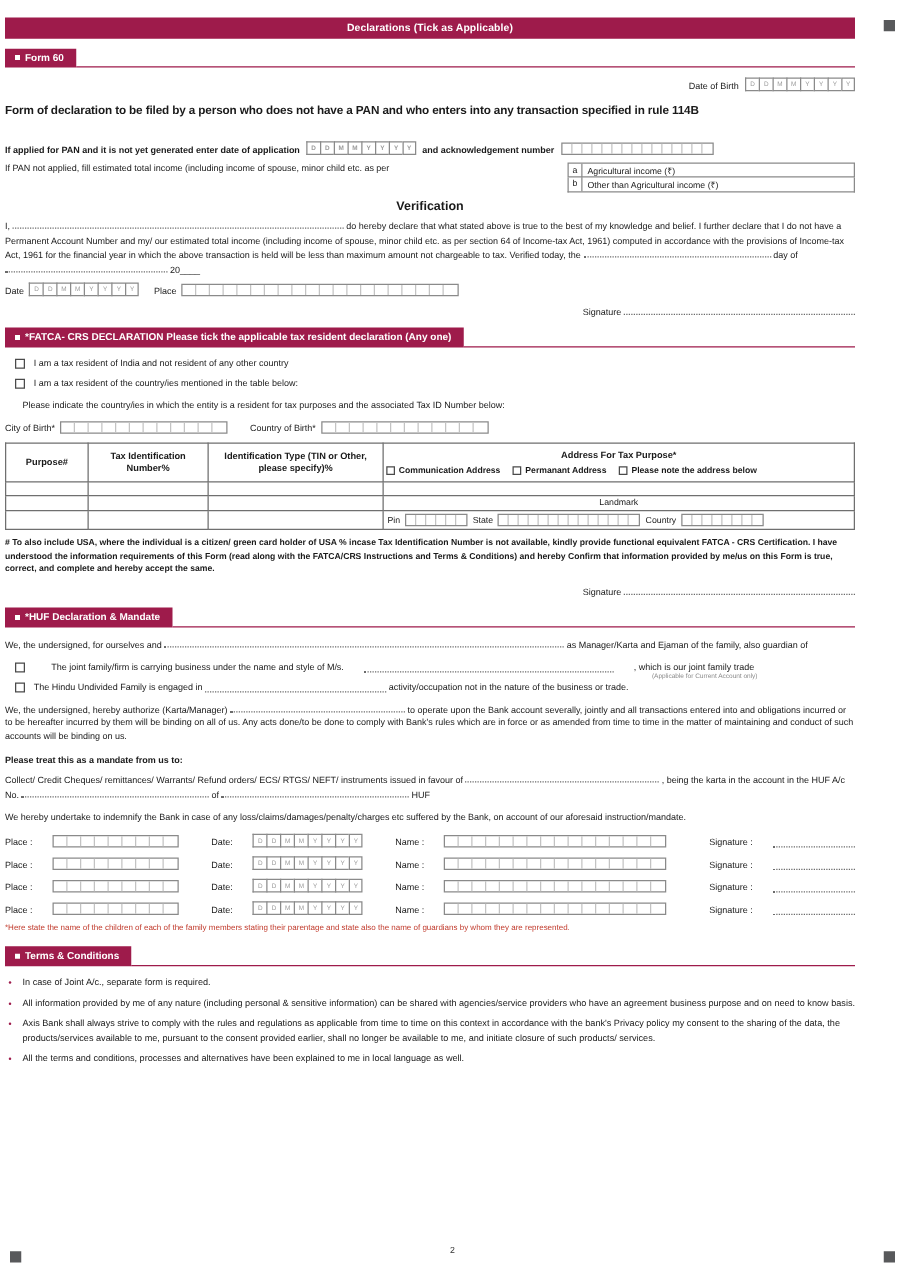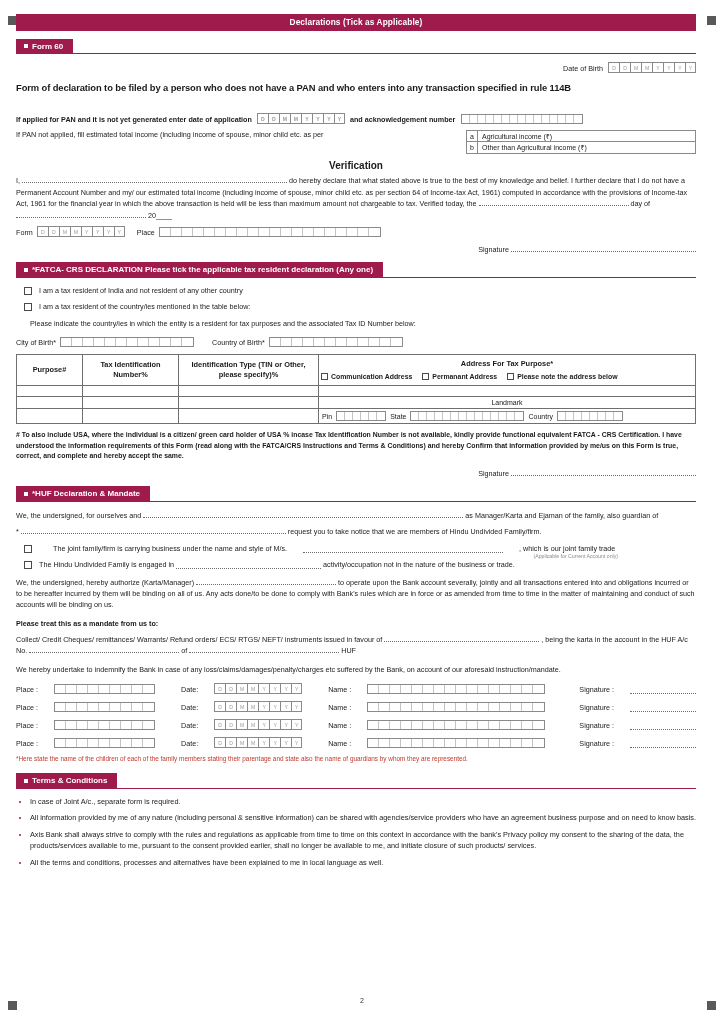--- a/index.html
+++ b/index.html
@@ -14,21 +14,21 @@
   }
   .page { position:relative; width:724px; height:1024px; padding:0; }
 
   
   .cmark { position:absolute; width:9px; height:9px; background:#58595b; }
   .cm-tl { left:8px; top:16px; }
   .cm-tr { right:8px; top:16px; }
   .cm-bl { left:8px; bottom:14px; }
   .cm-br { right:8px; bottom:14px; }
 
-  .content { position:absolute; left:16px; top:14px; width:680px; }
+  .content { position:absolute; left:4px; top:14px; width:680px; }
 
   
   .titlebar {
     background:#9e1b4b; color:#ffffff;
     text-align:center; font-weight:bold; font-size:8.3px;
     padding:3px 0 3.5px 0; letter-spacing:.1px;
   }
 
   
   .sec { margin-top:8px; position:relative; }
@@ -203,21 +203,21 @@
       <span>I,</span>
       <span class="fill-sm" style="width:265px;"></span>
       <span>do hereby declare that what stated above is true to the best of my knowledge and belief. I further declare that I do not have a Permanent Account Number and my/ our estimated total income (including income of spouse, minor child etc. as per section 64 of Income-tax Act, 1961) computed in accordance with the provisions of Income-tax Act, 1961 for the financial year in which the above transaction is held will be less than maximum amount not chargeable to tax. Verified today, the</span>
       <span class="fill-sm" style="width:150px;"></span>
       <span>day of</span>
       <span class="fill-sm" style="width:130px;"></span>
       <span>20____</span>
     </div>
 
     <div class="row" style="margin-top:5px;">
-      <span class="nowrap">Form</span>
+      <span class="nowrap">Date</span>
       <span class="dobcomb" style="margin:0 12px 0 4px;">
         <span class="cell">D</span>
         <span class="cell">D</span>
         <span class="cell">M</span>
         <span class="cell">M</span>
         <span class="cell">Y</span>
         <span class="cell">Y</span>
         <span class="cell">Y</span>
         <span class="cell">Y</span>
       </span>
@@ -410,25 +410,20 @@
         <div class="sec-rule"></div>
       </div>
     </div>
 
     <div class="huf" style="margin-top:8px;">
       <p>
         <span>We, the undersigned, for ourselves and</span>
         <span class="fill-sm" style="width:320px;"></span>
         <span>as Manager/Karta and Ejaman of the family, also guardian of</span>
       </p>
-      <p>
-        <span>*</span>
-        <span class="fill-sm" style="width:265px;"></span>
-        <span>request you to take notice that we are members of Hindu Undivided Family/firm.</span>
-      </p>
 
       <div class="row" style="margin-top:7px;gap:14px;">
         <span class="cb cb-lg" style="margin:0 7px 0 8px;"></span>
         <span>The joint family/firm is carrying business under the name and style of M/s.</span>
         <span class="fill-sm" style="width:200px; margin:0 2px;"></span>
         <span>, which is our joint family trade</span>
       </div>
       <div class="tiny-note" style="margin-right:78px;">(Applicable for Current Account only)</div>
 
       <div class="row" style="margin-top:1px;">

